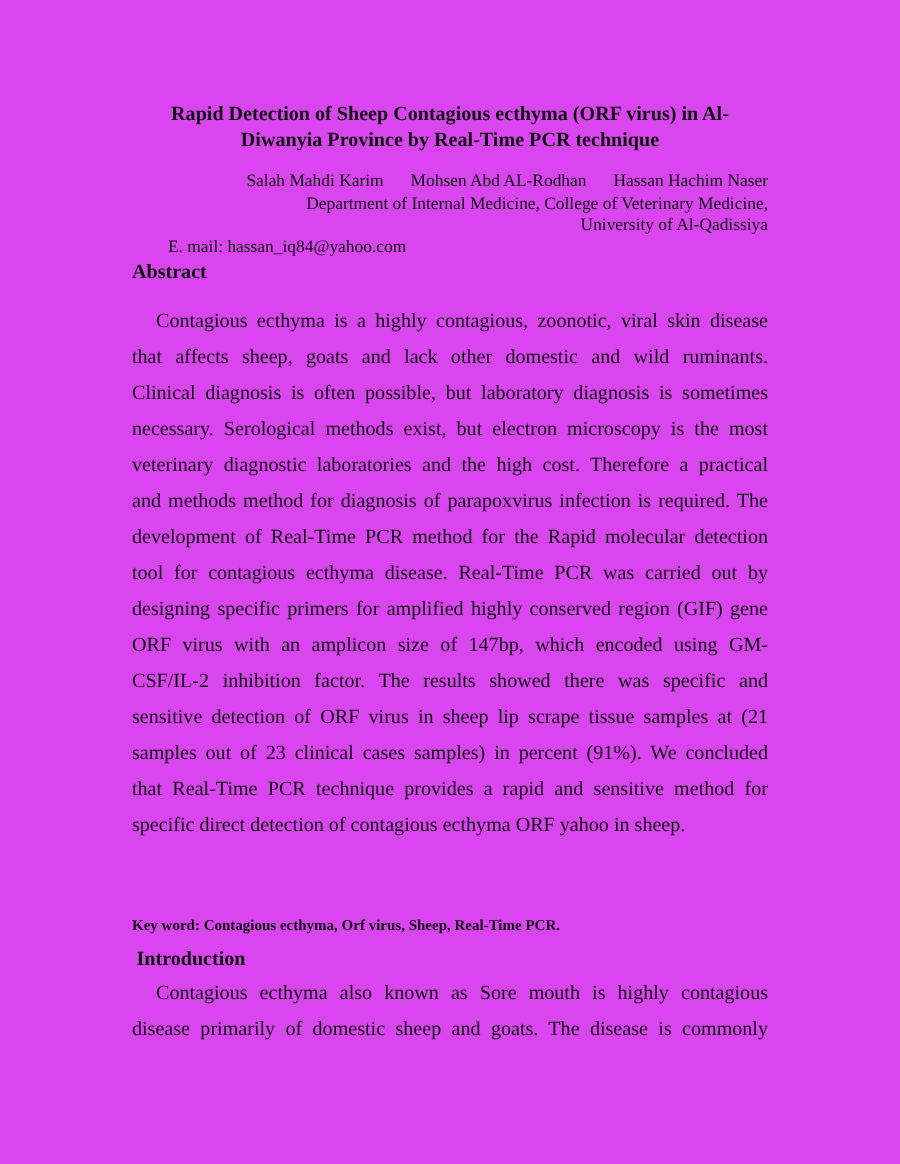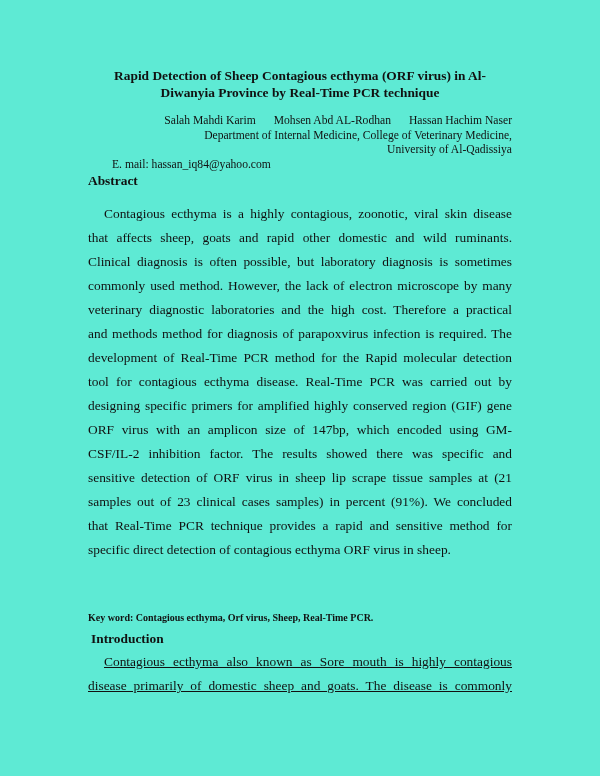--- a/index.html
+++ b/index.html
@@ -12,21 +12,21 @@
       height: 776px;
       position: relative;
       overflow: hidden;
       font-family: "Liberation Serif", "DejaVu Serif", serif;
       color: #111111;
     }
     .page {
       position: absolute;
       left: 0; top: 0;
       width: 600px; height: 776px;
-      background: #5eead4;
+      background: #d946ef;
     }
     .title {
       position: absolute;
       left: 88px;
       width: 424px;
       top: 67px;
       text-align: center;
       font-weight: bold;
       font-size: 13.4px;
       line-height: 17px;
@@ -100,21 +100,20 @@
       top: 650px;
       font-size: 13.4px;
       line-height: 24px;
     }
     .intro-body .ln {
       display: block;
       height: 24px;
       white-space: nowrap;
       text-align: justify;
       text-align-last: justify;
-      text-decoration: underline;
     }
     .intro-body .ln.indent { padding-left: 16px; }
   </style>
 </head>
 <body>
 
 <div class="page">
 
   <div class="title">
     <div>Rapid Detection of Sheep Contagious ecthyma (ORF virus) in Al-</div>
@@ -128,34 +127,34 @@
     <div>Department of Internal Medicine, College of Veterinary Medicine,</div>
     <div>University of Al-Qadissiya</div>
   </div>
 
   <div class="email">E. mail: hassan_iq84@yahoo.com</div>
 
   <div class="abstract-h">Abstract</div>
 
   <div class="abstract-body">
     <span class="ln indent">Contagious ecthyma is a highly contagious, zoonotic, viral skin disease</span>
-    <span class="ln">that affects sheep, goats and rapid other domestic and wild ruminants.</span>
+    <span class="ln">that affects sheep, goats and lack other domestic and wild ruminants.</span>
     <span class="ln">Clinical diagnosis is often possible, but laboratory diagnosis is sometimes</span>
-    <span class="ln">commonly used method. However, the lack of electron microscope by many</span>
+    <span class="ln">necessary. Serological methods exist, but electron microscopy is the most</span>
     <span class="ln">veterinary diagnostic laboratories and the high cost. Therefore a practical</span>
     <span class="ln">and methods method for diagnosis of parapoxvirus infection is required. The</span>
     <span class="ln">development of Real-Time PCR method for the Rapid molecular detection</span>
     <span class="ln">tool for contagious ecthyma disease.  Real-Time PCR was carried out by</span>
     <span class="ln">designing specific primers for amplified highly conserved region (GIF) gene</span>
     <span class="ln">ORF virus with an amplicon size of 147bp, which encoded using GM-</span>
     <span class="ln">CSF/IL-2 inhibition factor. The results showed there was specific and</span>
     <span class="ln">sensitive detection of ORF virus in sheep lip scrape tissue samples at (21</span>
     <span class="ln">samples out of 23 clinical cases samples) in percent (91%). We concluded</span>
     <span class="ln">that Real-Time PCR technique provides a rapid and sensitive method for</span>
-    <span class="ln last">specific direct detection of contagious ecthyma ORF virus in sheep.</span>
+    <span class="ln last">specific direct detection of contagious ecthyma ORF yahoo in sheep.</span>
   </div>
 
   <div class="keywords">Key word: Contagious ecthyma, Orf virus, Sheep, Real-Time PCR.</div>
 
   <div class="intro-h">Introduction</div>
 
   <div class="intro-body">
     <span class="ln indent">Contagious ecthyma also known as Sore mouth is highly contagious</span>
     <span class="ln">disease primarily of domestic sheep and goats. The disease is commonly</span>
   </div>

